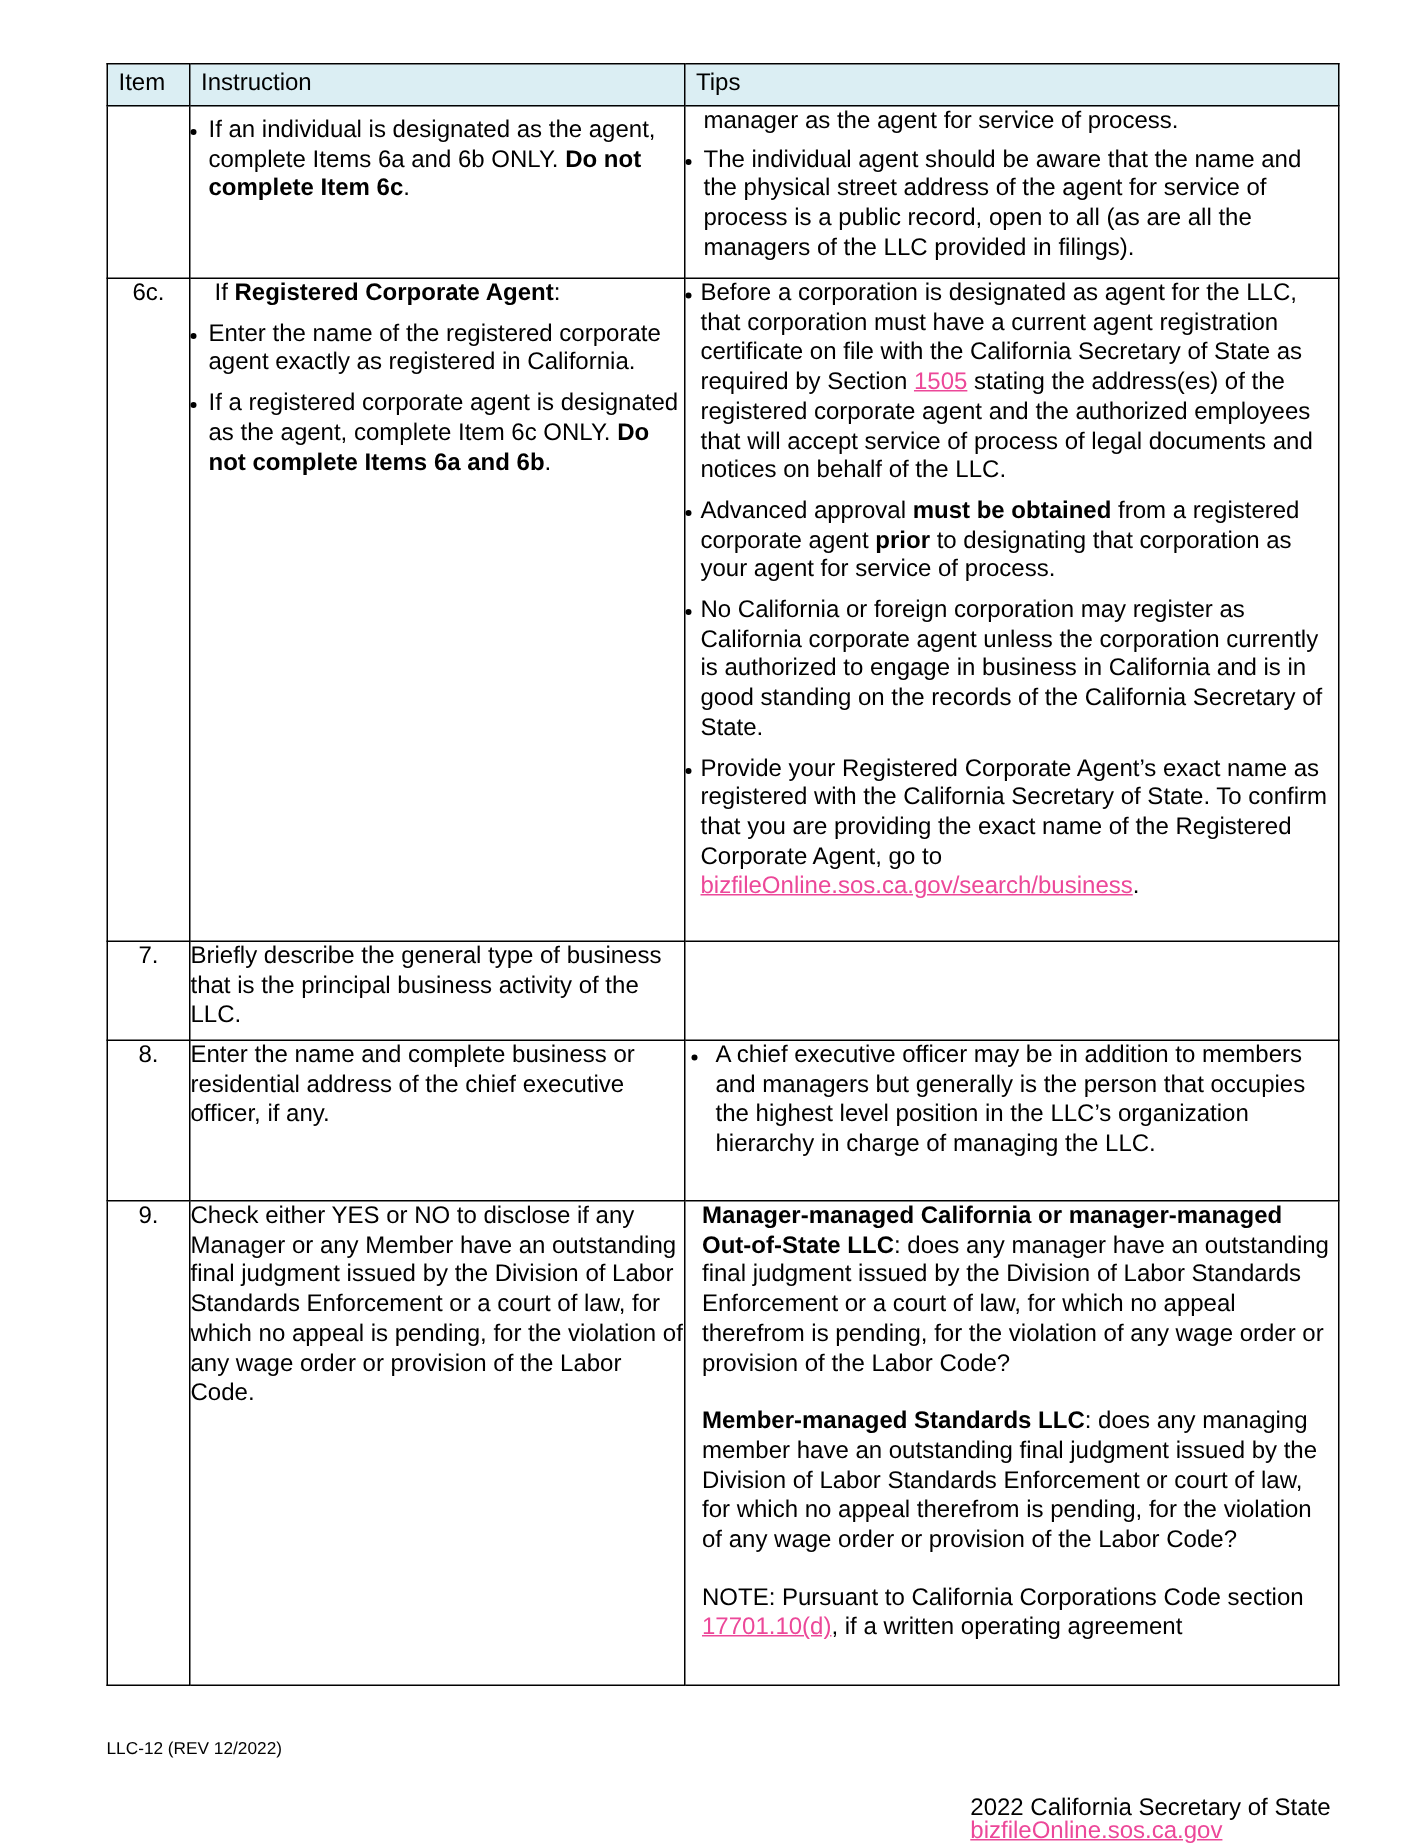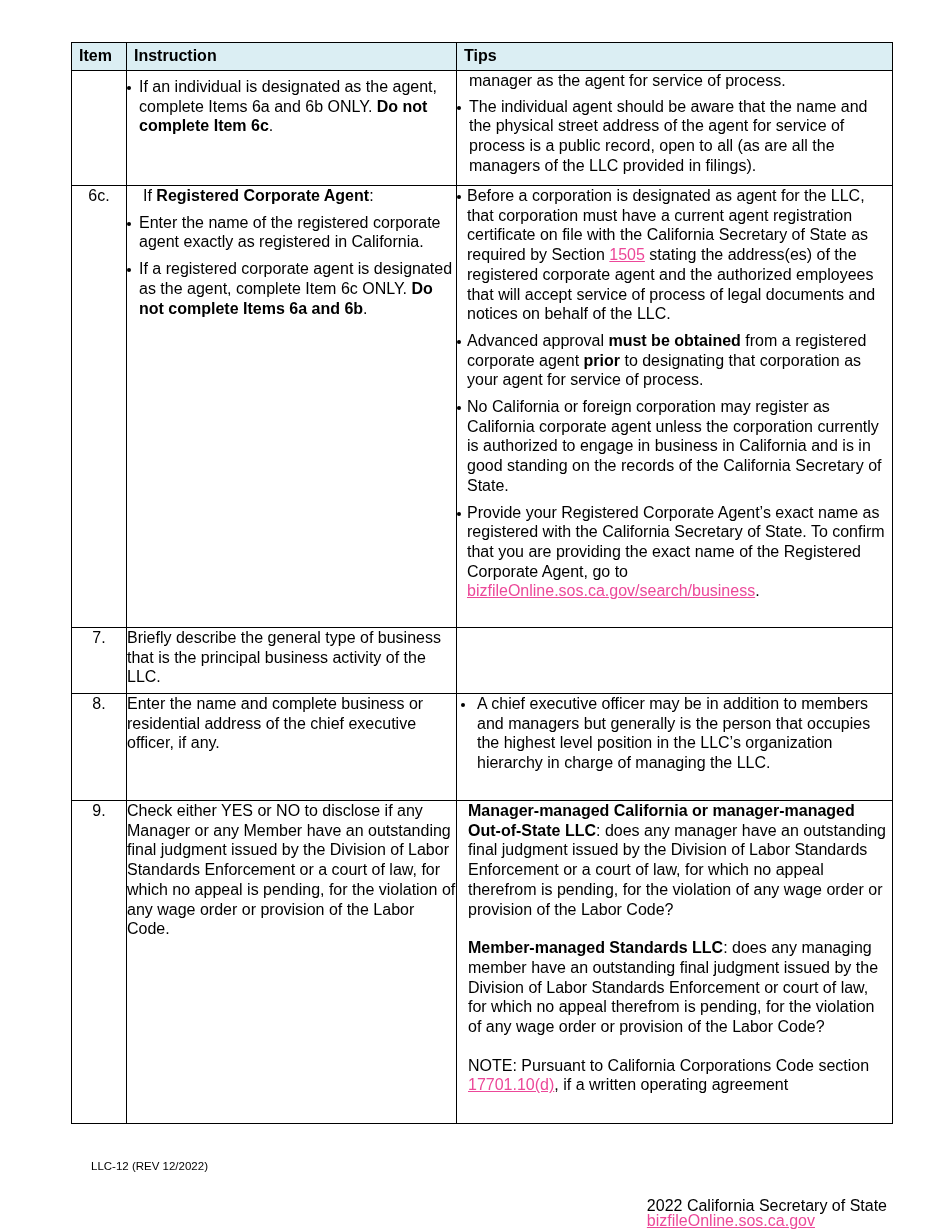--- a/index.html
+++ b/index.html
@@ -9,21 +9,21 @@
   }
   table.instr {
     position: absolute; left: 71px; top: 42px; width: 821px;
     border-collapse: collapse; table-layout: fixed;
   }
   table.instr th, table.instr td {
     border: 1.3px solid #000; vertical-align: top; padding: 0;
     line-height: 19.7px;
   }
   table.instr th {
-    background: #dbeef3; text-align: left; font-weight: bold; font-size: 16px;
+    background: #dbeef3; text-align: left; font-weight: normal; font-size: 16px;
     height: 25px; padding: 2px 7px 0 7px; line-height: 22px;
   }
   col.c-item { width: 55px; }
   col.c-instr { width: 330px; }
   col.c-tips { width: 436px; }
   td.item { text-align: center; padding-top: 6px; }
   td.instr-cell { padding: 6px 8px 0 8px; }
   td.tips-cell { padding: 6px 4px 0 7px; }
   ul.b { list-style: none; margin: 0; padding: 0; }
   ul.b li { position: relative; padding-left: 10px; margin-bottom: 7px; }
@@ -33,21 +33,21 @@
   }
   ul.b.indent li { padding-left: 12px; }
   ul.b.wide li { padding-left: 20px; }
   ul.b.wide li::before { left: 4px; }
   .p { margin: 0 0 7px 16px; }
   .cont { padding-left: 10px; margin-top: -6px; margin-bottom: 7px; }
   a.lnk { color: #ec4899; text-decoration: underline; }
   .gap { height: 19px; }
   .tip9 { padding-left: 11px; padding-right: 2px; }
   .footer-left {
-    position: absolute; left: 71px; top: 1160px; font-size: 11.5px; margin-left: 20px;
+    position: absolute; left: 71px; top: 1160px; font-size: 11.5px;
   }
   .footer-right {
     position: absolute; right: 63px; top: 1158px; font-size: 16px;
     line-height: 15px; margin-top: 40px;
   }
   tr.r-cont td { height: 108px; }
   tr.r-6c td { height: 441px; }
   tr.r-7 td { height: 65px; }
   tr.r-8 td { height: 106px; }
   tr.r-9 td { height: 322px; }

